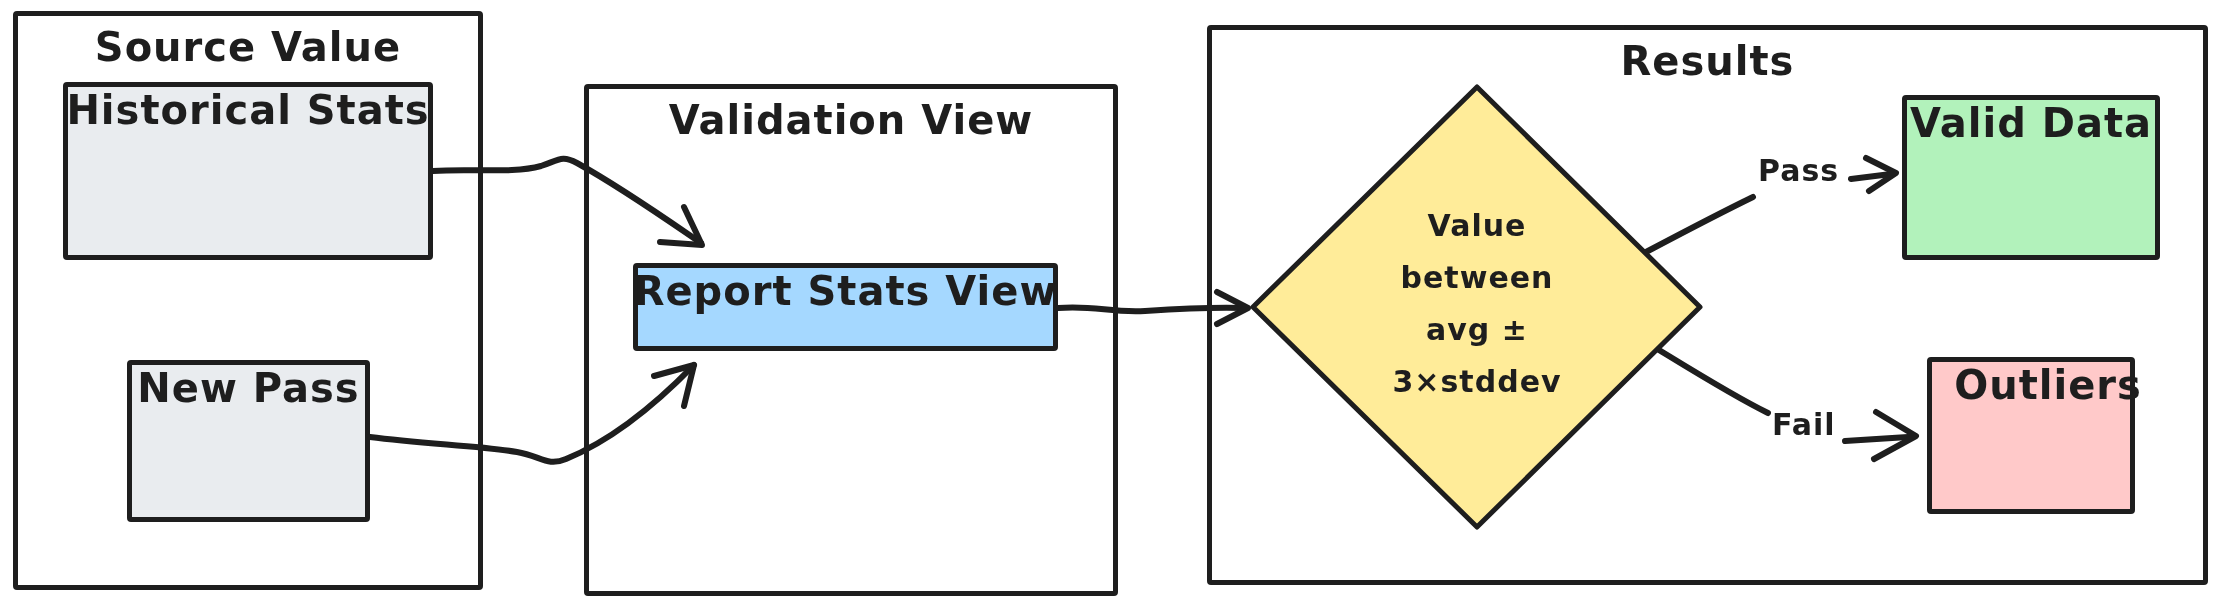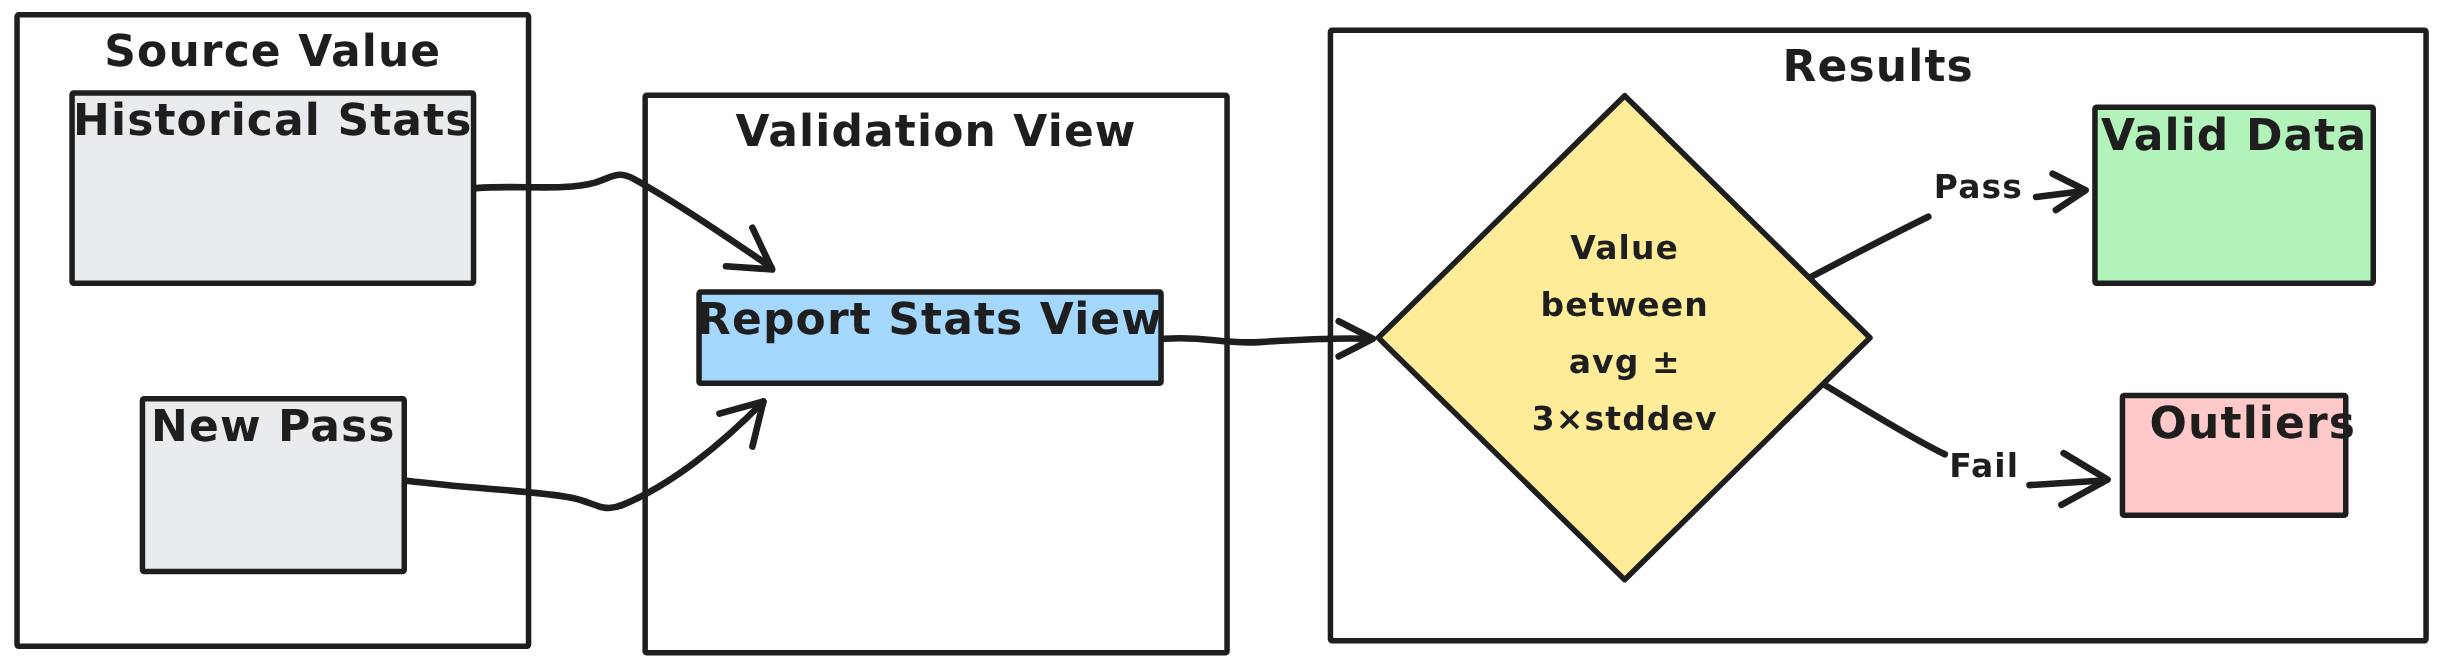--- a/index.html
+++ b/index.html
@@ -52,21 +52,21 @@
     font-size: 40px;
     font-weight: 600;
     letter-spacing: 1px;
     white-space: nowrap;
     z-index: 2;
   }
   #node-historical { left: 63px;   top: 82px;  width: 370px; height: 178px; background: #e9ecef; }
   #node-newdata    { left: 127px;  top: 360px; width: 243px; height: 162px; background: #e9ecef; }
   #node-report     { left: 633px;  top: 263px; width: 425px; height: 88px;  background: #a5d8ff; }
   #node-valid      { left: 1902px; top: 95px;  width: 258px; height: 165px; background: #b2f2bb; }
-  #node-outliers   { left: 1927px; top: 357px; width: 208px; height: 114px; background: #ffc9c9; padding-left: 34px; }
+  #node-outliers   { left: 1927px; top: 357px; width: 208px; height: 157px; background: #ffc9c9; padding-left: 34px; }
 
   
   #overlay {
     position: absolute;
     left: 0;
     top: 0;
     width: 2236px;
     height: 604px;
     z-index: 3;
     pointer-events: none;

